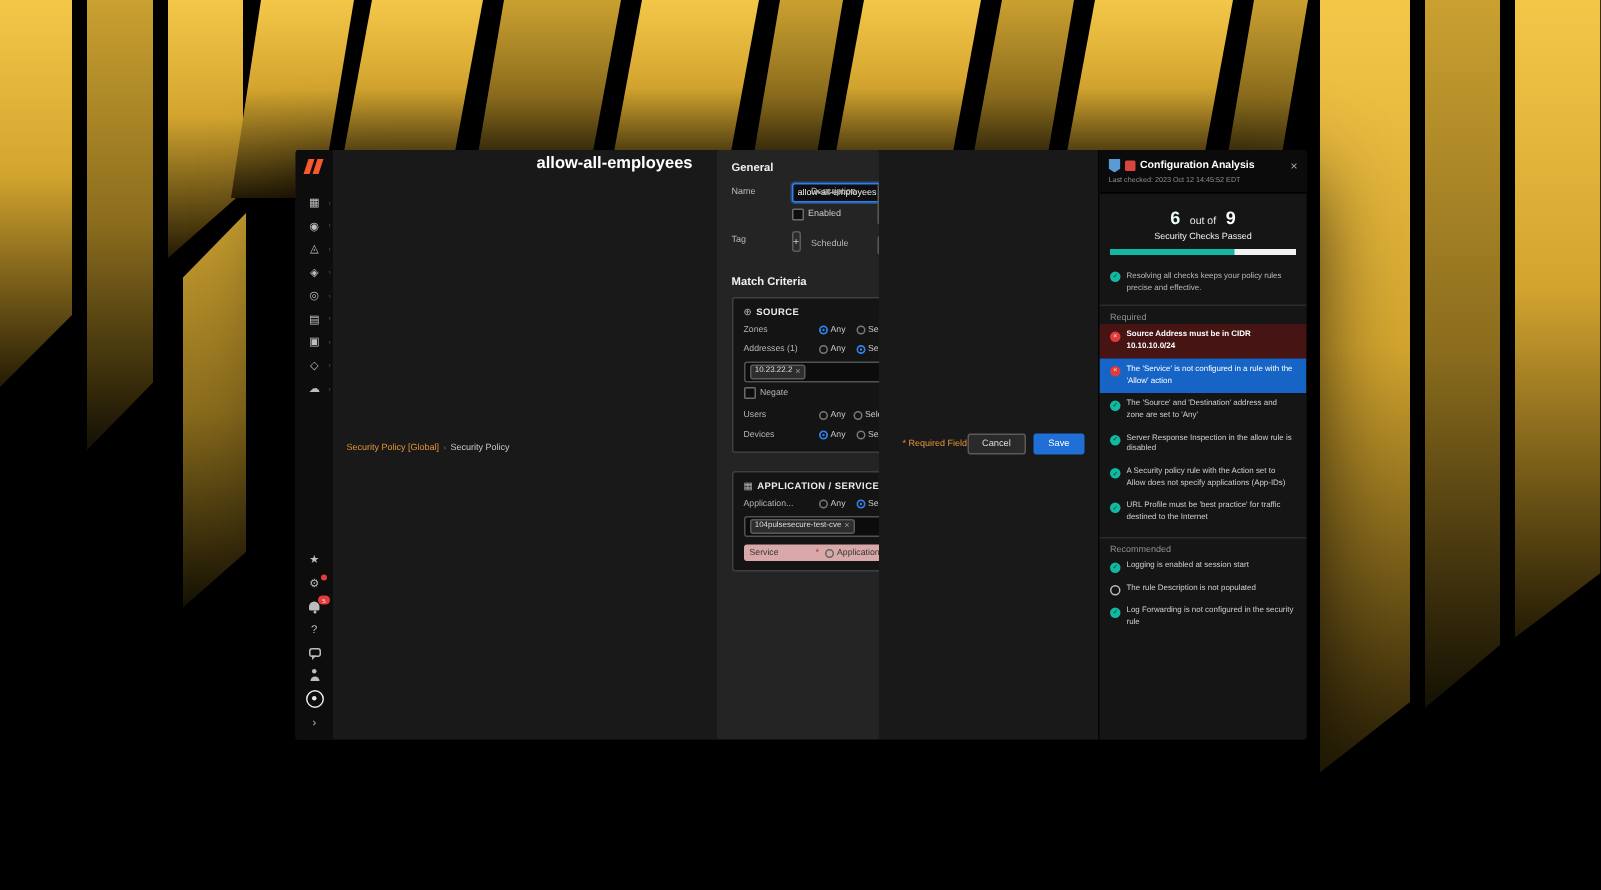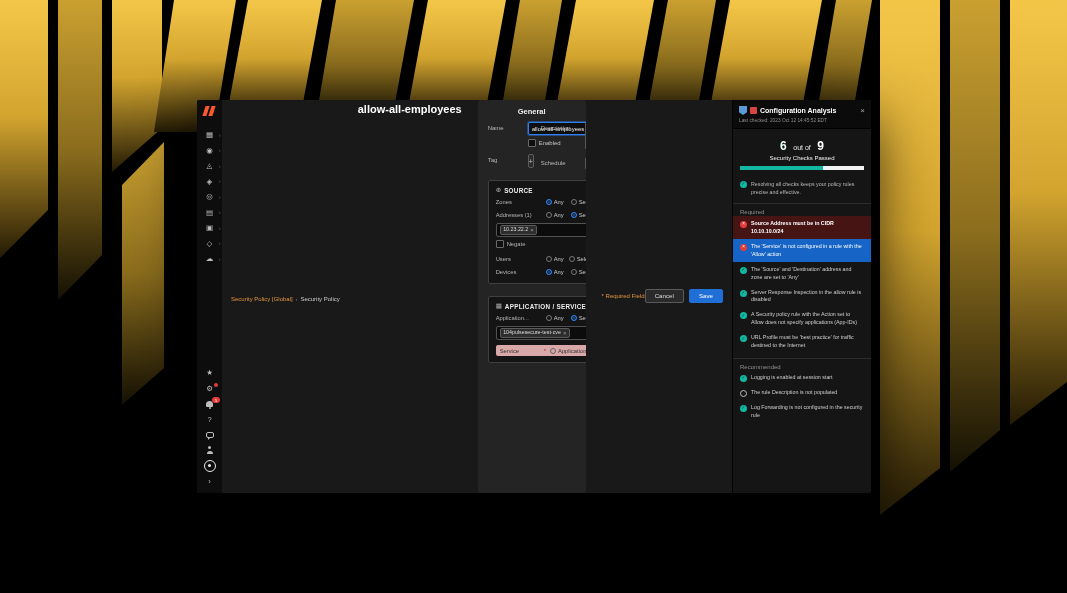--- a/index.html
+++ b/index.html
@@ -28,21 +28,21 @@
   .active-ring{width:10px;height:10px;border:1px solid #e8e8e8;border-radius:50%;display:flex;align-items:center;justify-content:center;}
   .active-ring i{width:3px;height:3px;border-radius:50%;background:#e8e8e8;}
   
   .main{flex:1;display:flex;background:#191919;min-width:0;}
   .crumbs{display:flex;gap:3px;align-items:center;padding:7px 9px 2px;font-size:6px;}
   .crumb-primary{color:#e0953c;}
   .crumb-sep{color:#777;font-size:5px;}
   .crumb-secondary{color:#c9c9c9;}
   .ptitle{padding:3px 9px 6px;font-size:11px;font-weight:bold;color:#fff;}
   .card{flex:1;margin:0 7px;background:#242424;border-radius:2px;padding:7px 10px;box-sizing:border-box;overflow:hidden;}
-  .sect{font-size:7.5px;font-weight:bold;color:#f0f0f0;margin-bottom:6px;text-align:center;}
+  .sect{font-size:7.5px;font-weight:bold;color:#f0f0f0;margin-bottom:6px;}
   .gen{display:flex;gap:18px;margin-bottom:6px;}
   .gcol{flex:1;min-width:0;}
   .frow{display:flex;align-items:flex-start;margin-bottom:4px;}
   .flabel{width:40px;font-size:6px;color:#b8b8b8;padding-top:3px;flex-shrink:0;}
   .tinput{flex:1;height:13px;background:#0e0e0e;border:1px solid #585858;border-radius:2px;color:#eee;font-size:6px;padding:0 3px;box-sizing:border-box;font-family:inherit;outline:none;}
   .tinput.focus{border-color:#2f80ed;box-shadow:0 0 0 1px rgba(47,128,237,.45);}
   .tarea{flex:1;height:28px;background:#0e0e0e;border:1px solid #585858;border-radius:2px;color:#eee;font-size:6px;padding:2px 3px;box-sizing:border-box;font-family:inherit;resize:none;outline:none;}
   .chkrow{display:flex;align-items:center;gap:3px;margin:0 0 5px 40px;font-size:6px;color:#c5c5c5;}
   .checkbox{width:6px;height:6px;border:1px solid #6a6a6a;background:#0e0e0e;border-radius:1px;flex-shrink:0;}
   .plus-btn{width:12px;height:12px;background:#2b2b2b;border:1px solid #5c5c5c;border-radius:2px;color:#ccc;font-size:7px;display:flex;align-items:center;justify-content:center;}
@@ -248,20 +248,21 @@
           <div class="frow" style="margin-top:7px;">
             <div class="flabel" style="width:44px;">Schedule</div>
             <div class="selectbox">
               <span>None</span>
               <span class="caret">▾</span>
             </div>
           </div>
         </div>
       </div>
 
+      <div class="sect" style="margin-top:9px;">Match Criteria</div>
       <div class="mgrid">
 
         <div class="panel">
           <div class="ph">
             <span class="ph-icon">⊕</span>
             <span class="ph-title">SOURCE</span>
           </div>
           <div class="prow">
             <div class="plabel">Zones</div>
             <span class="opt">

